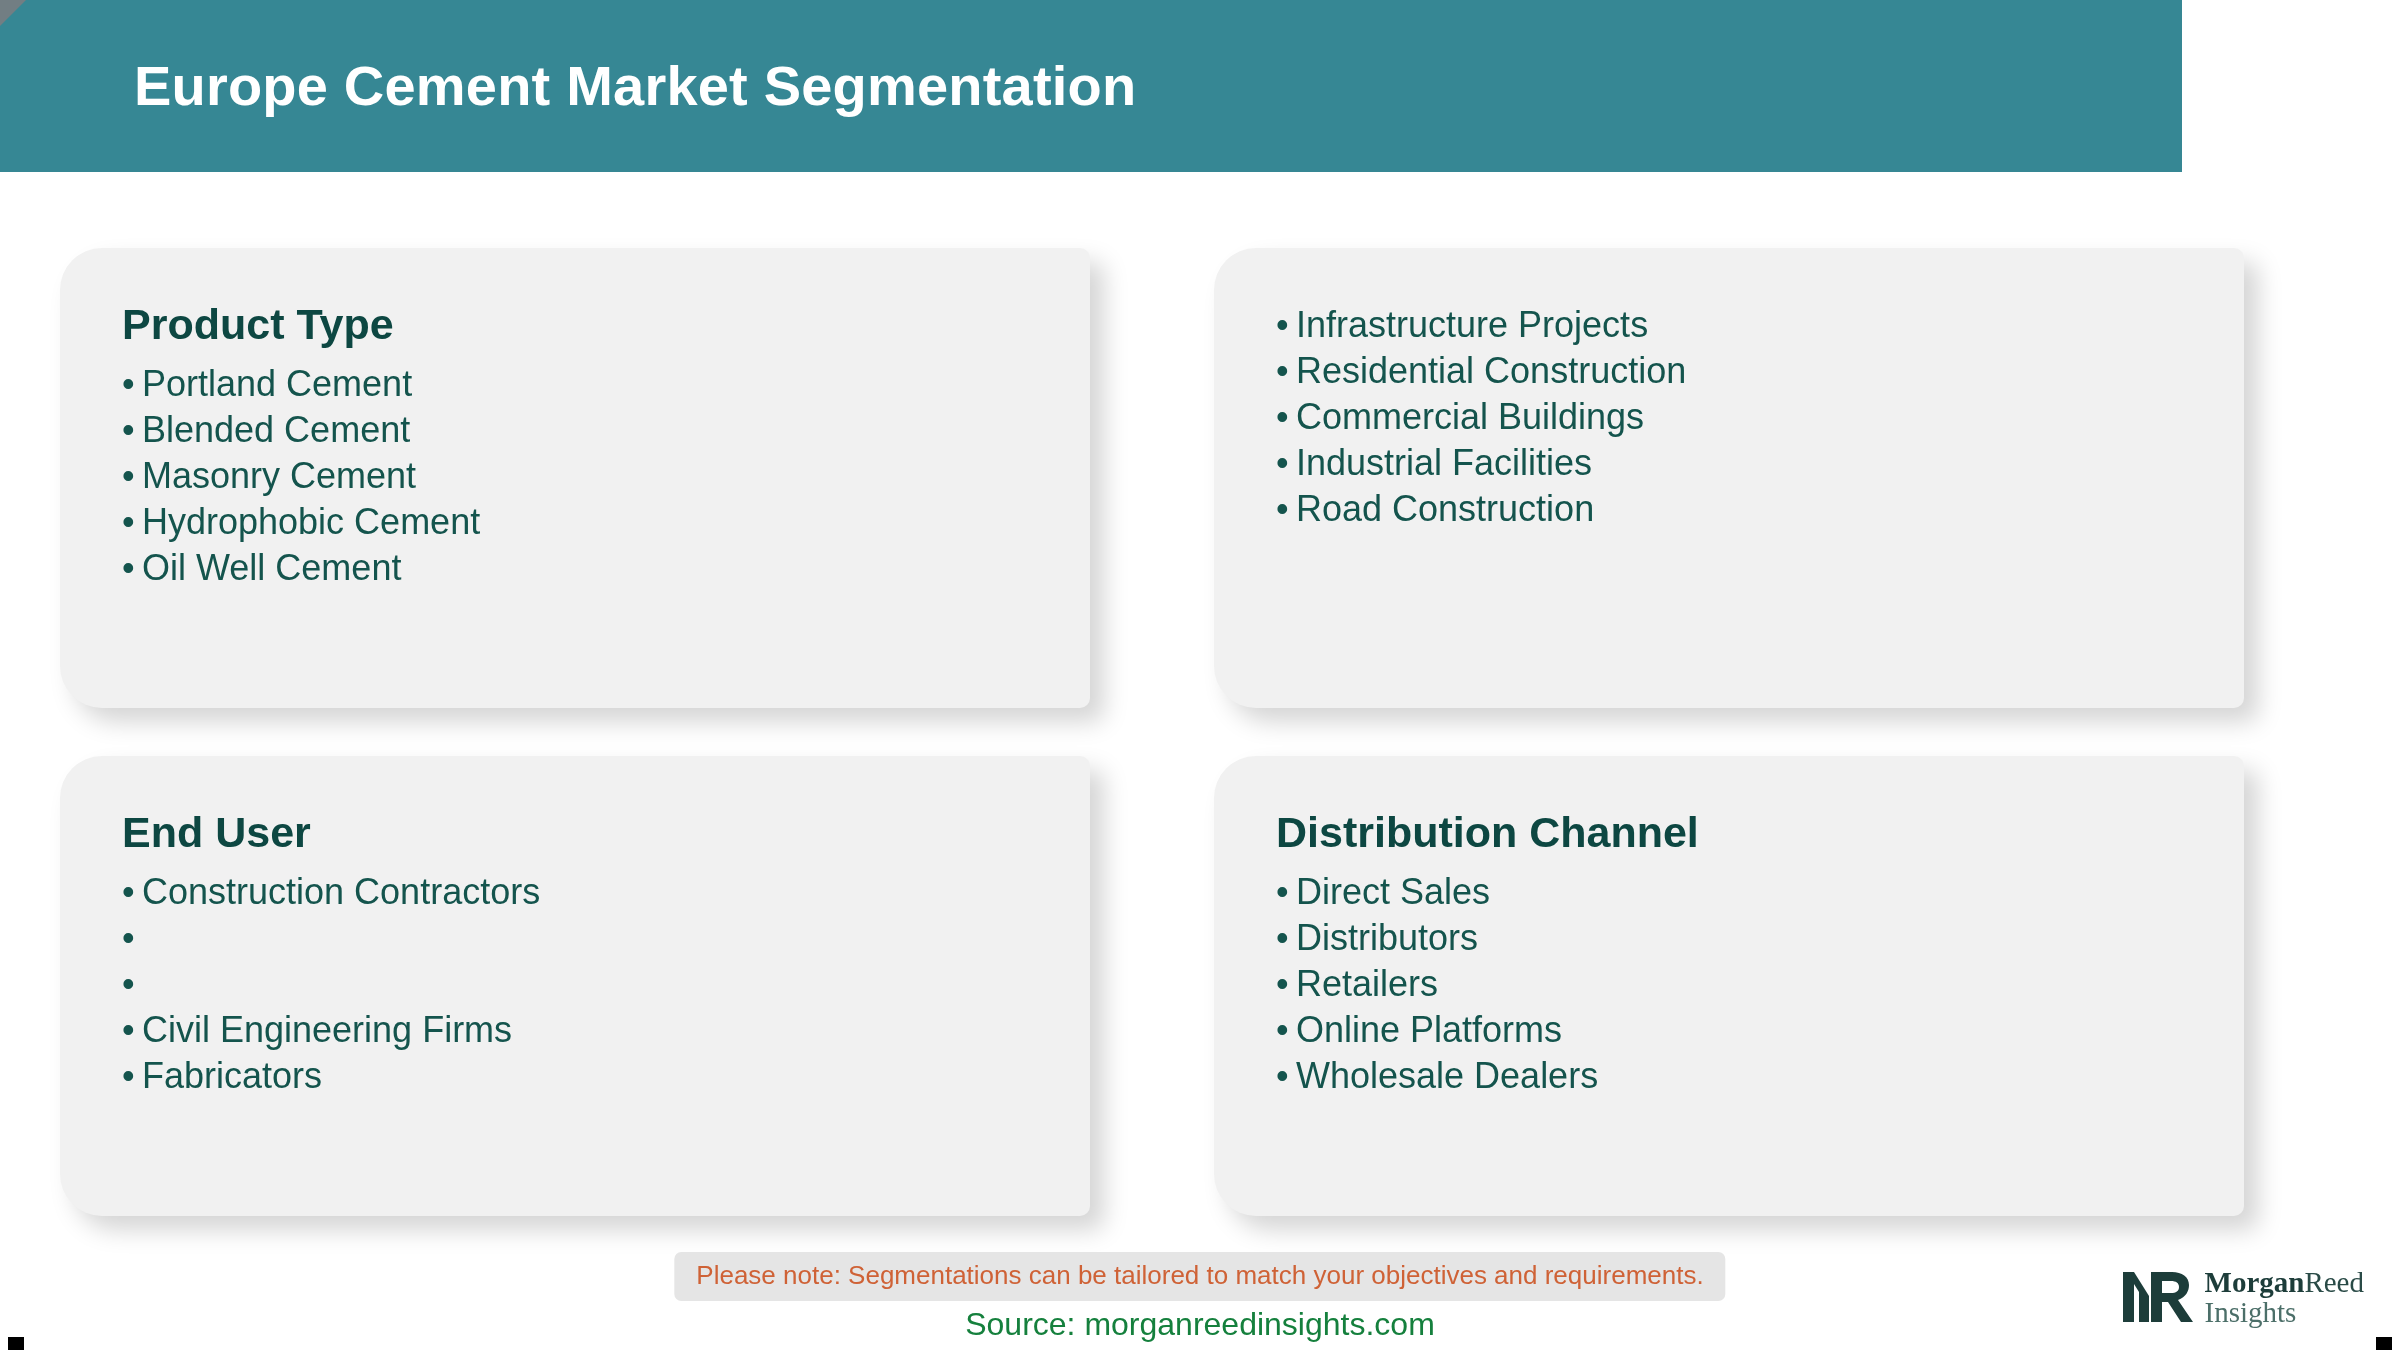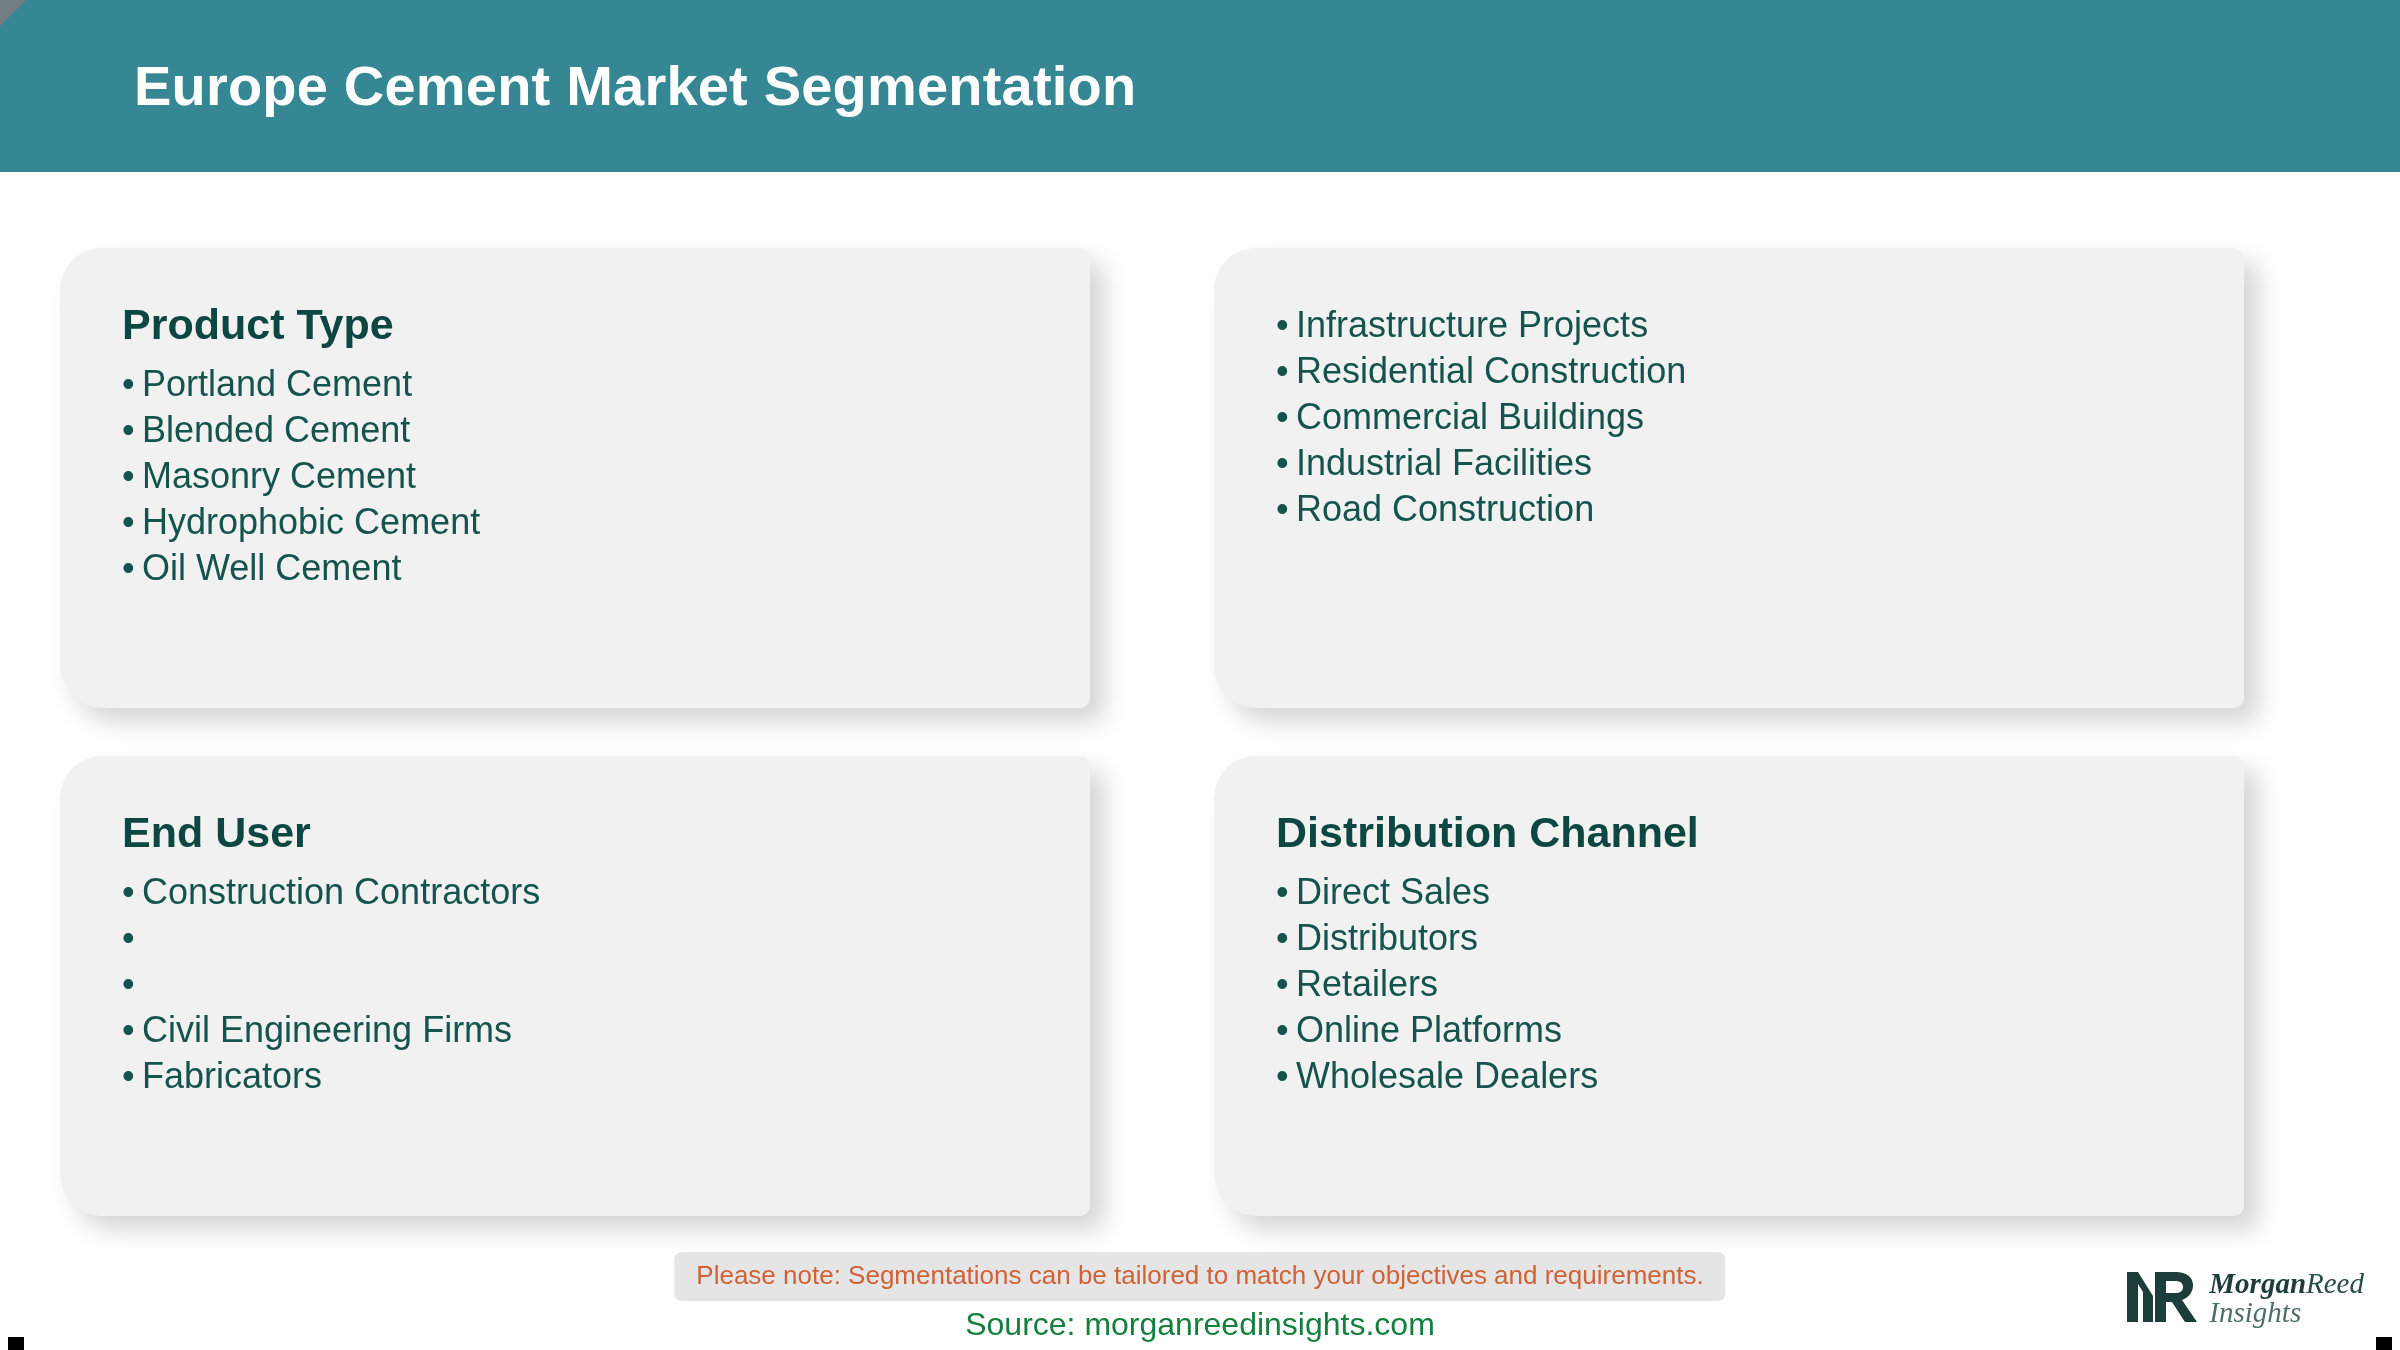--- a/index.html
+++ b/index.html
@@ -13,21 +13,21 @@
     font-family: "Liberation Sans", sans-serif;
     overflow: hidden;
     position: relative;
   }
 
   
   .header {
     position: absolute;
     left: 0;
     top: 0;
-    width: 2400px;
+    width: 2182px;
     height: 172px;
     background: #368794;
     box-sizing: border-box;
     display: flex;
     align-items: center;
   }
   .header-corner {
     position: absolute;
     left: 0;
     top: 0;
@@ -132,23 +132,22 @@
     line-height: 1.1;
     white-space: nowrap;
   }
 
   
   .logo {
     position: absolute;
     right: 36px;
     top: 1268px;
     display: flex;
-    align-items: flex-end;
+    align-items: center;
     gap: 10px;
-    font-style: italic;
   }
   .logo-mark { flex: 0 0 auto; }
   .logo-words {
     display: flex;
     flex-direction: column;
     justify-content: center;
     line-height: 1.02;
     font-family: "Liberation Serif", serif;
   }
   .logo-line1 {

